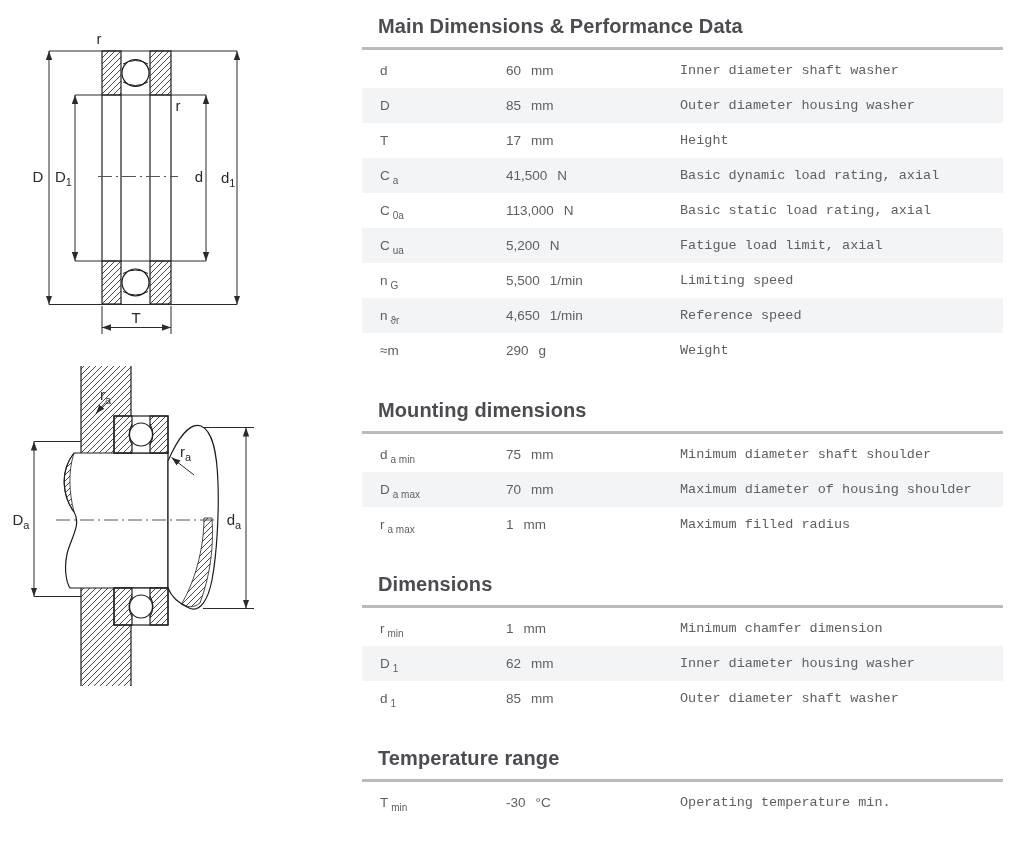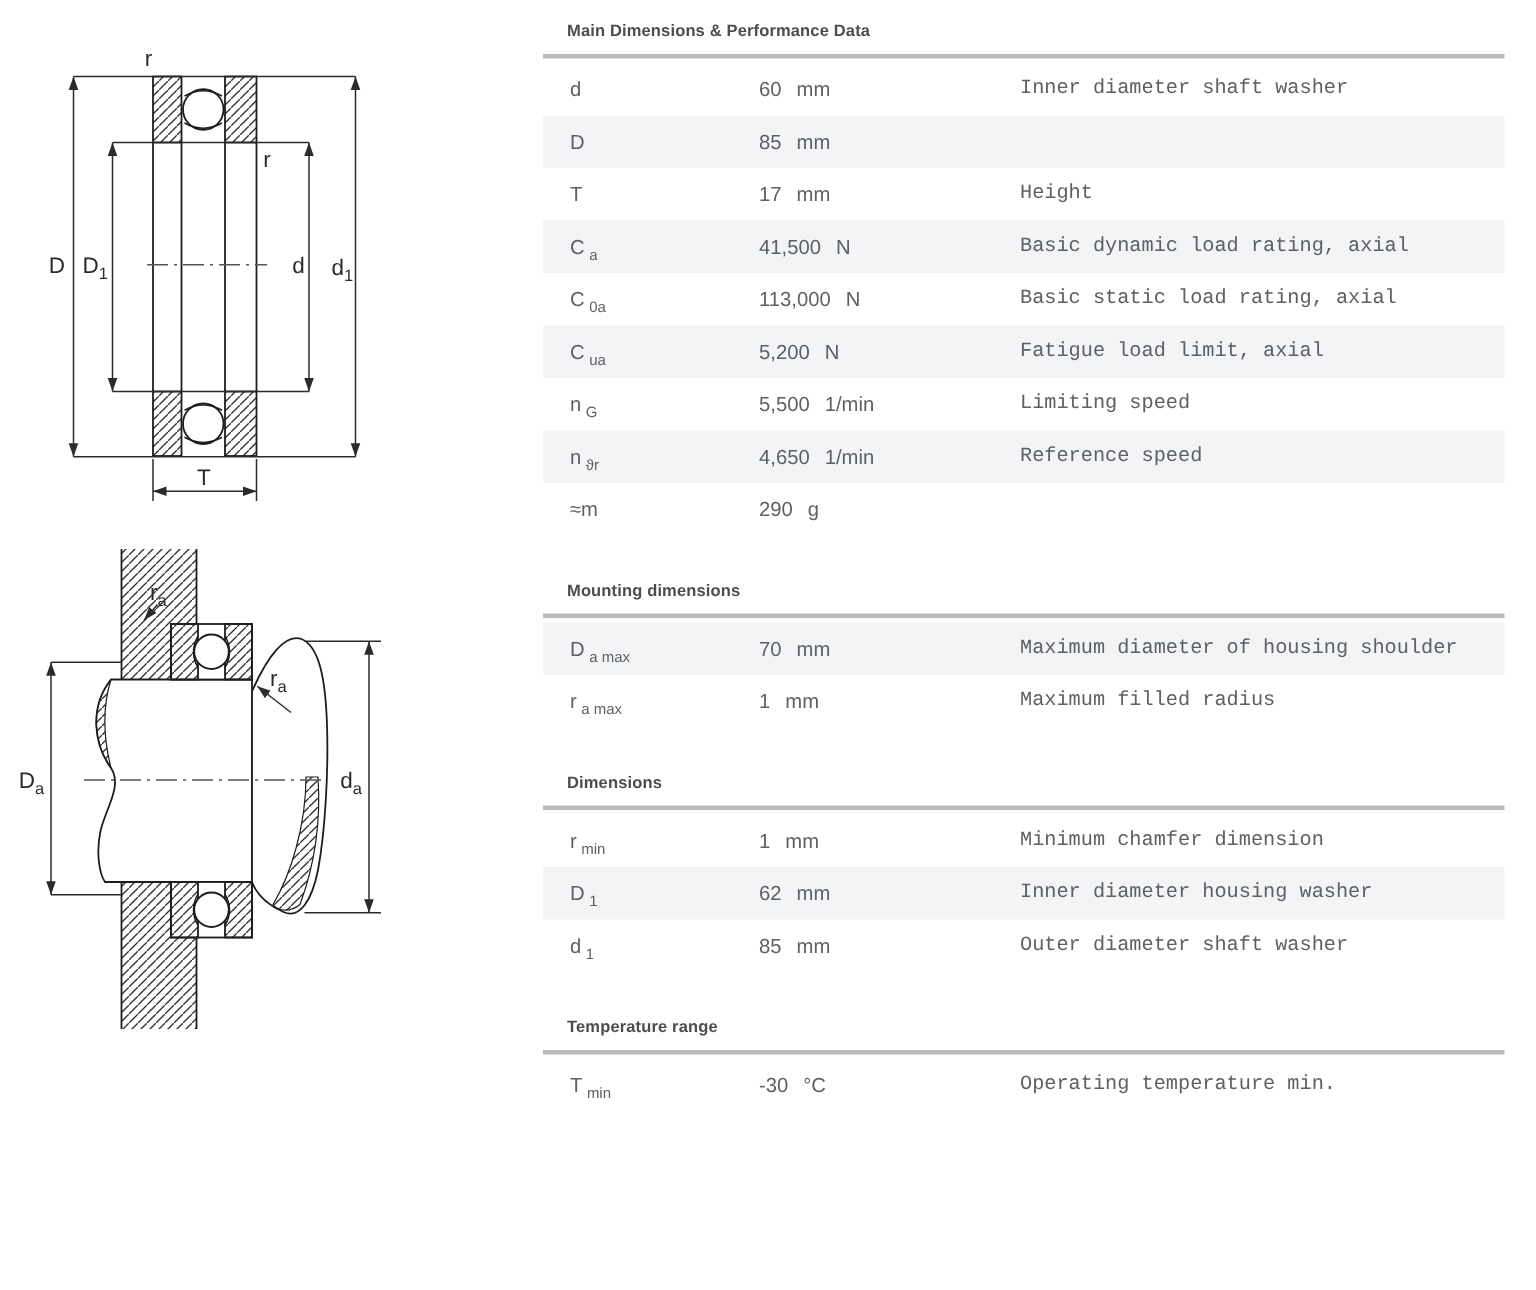--- a/index.html
+++ b/index.html
@@ -20,21 +20,21 @@
   .drawings{position:absolute;left:0;top:0;width:360px;height:860px;}
   .drawing-1{position:absolute;left:28px;top:24px;}
   .drawing-2{position:absolute;left:8px;top:358px;}
   svg text{fill:#2a2a2a;font-size:15px;font-family:"Liberation Sans","DejaVu Sans",sans-serif;}
   svg .subsc{font-size:11px;}
 
   .tables{position:absolute;left:362px;top:15px;width:641px;}
   .spec-section{margin-top:31px;}
   .spec-section:first-child{margin-top:0;}
   .spec-section h2{
-    margin:0 0 9px 16px;font-size:11px;font-weight:bold;color:var(--title);
+    margin:0 0 9px 16px;font-size:20px;font-weight:bold;color:var(--title);
     letter-spacing:.1px;
   }
   .rule{height:3px;background:var(--rule);margin-bottom:3px;}
   .row{
     display:flex;align-items:center;height:35px;padding-left:18px;
     font-size:13.5px;color:var(--text);
   }
   .row.alt{background:var(--stripe);}
   .sym{width:126px;flex:0 0 126px;}
   .sub{font-size:10px;position:relative;top:4px;margin-left:3px;}
@@ -158,20 +158,21 @@
       <h2>Main Dimensions &amp; Performance Data</h2>
       <div class="rule"></div>
       <div class="row">
         <span class="sym"><span>d</span><span class="sub"></span></span>
         <span class="val"><span>60</span><span class="unit">mm</span></span>
         <span class="desc">Inner diameter shaft washer</span>
       </div>
       <div class="row alt">
         <span class="sym"><span>D</span><span class="sub"></span></span>
         <span class="val"><span>85</span><span class="unit">mm</span></span>
+        <span class="desc">Outer diameter housing washer</span>
       </div>
       <div class="row">
         <span class="sym"><span>T</span><span class="sub"></span></span>
         <span class="val"><span>17</span><span class="unit">mm</span></span>
         <span class="desc">Height</span>
       </div>
       <div class="row alt">
         <span class="sym"><span>C</span><span class="sub">a</span></span>
         <span class="val"><span>41,500</span><span class="unit">N</span></span>
         <span class="desc">Basic dynamic load rating, axial</span>
@@ -192,25 +193,31 @@
         <span class="desc">Limiting speed</span>
       </div>
       <div class="row alt">
         <span class="sym"><span>n</span><span class="sub">ϑr</span></span>
         <span class="val"><span>4,650</span><span class="unit">1/min</span></span>
         <span class="desc">Reference speed</span>
       </div>
       <div class="row">
         <span class="sym"><span>≈m</span><span class="sub"></span></span>
         <span class="val"><span>290</span><span class="unit">g</span></span>
+        <span class="desc">Weight</span>
       </div>
     </section>
     <section class="spec-section">
       <h2>Mounting dimensions</h2>
       <div class="rule"></div>
+      <div class="row">
+        <span class="sym"><span>d</span><span class="sub">a min</span></span>
+        <span class="val"><span>75</span><span class="unit">mm</span></span>
+        <span class="desc">Minimum diameter shaft shoulder</span>
+      </div>
       <div class="row alt">
         <span class="sym"><span>D</span><span class="sub">a max</span></span>
         <span class="val"><span>70</span><span class="unit">mm</span></span>
         <span class="desc">Maximum diameter of housing shoulder</span>
       </div>
       <div class="row">
         <span class="sym"><span>r</span><span class="sub">a max</span></span>
         <span class="val"><span>1</span><span class="unit">mm</span></span>
         <span class="desc">Maximum filled radius</span>
       </div>

